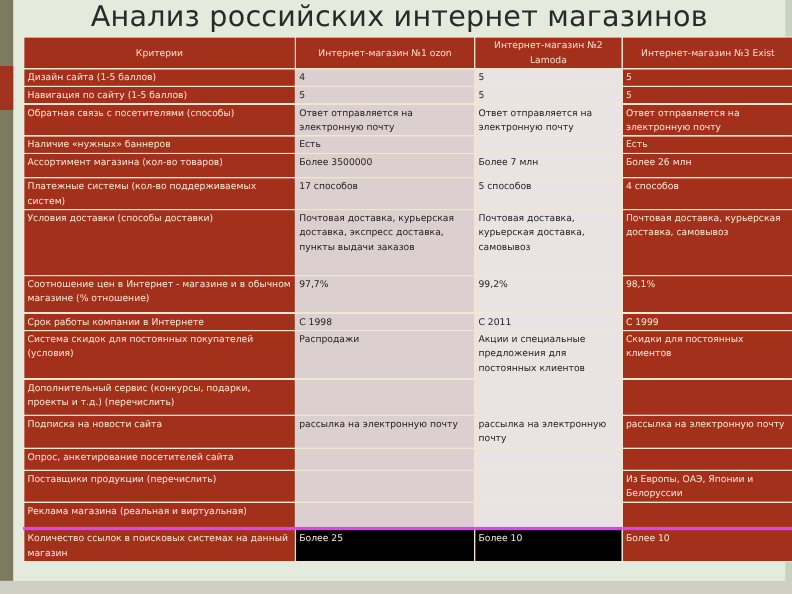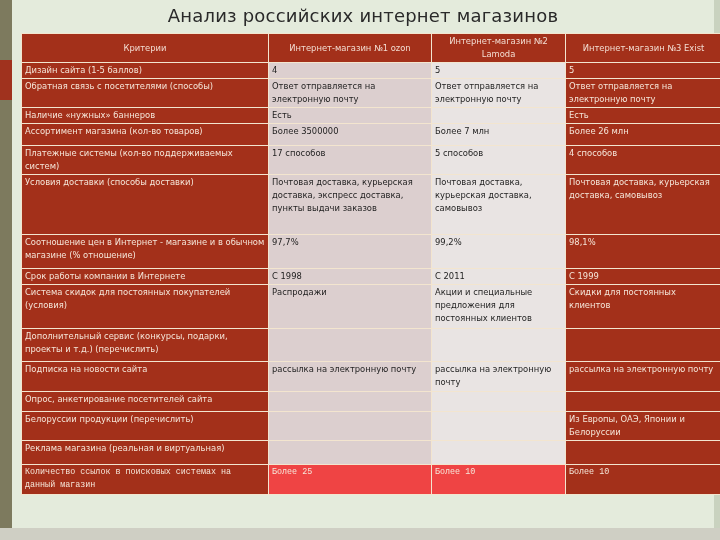--- a/index.html
+++ b/index.html
@@ -7,39 +7,39 @@
     width:720px; height:540px; overflow:hidden; position:relative;
     background:#e4ebdc;
     font-family:"DejaVu Sans", sans-serif;
   }
   .left-strip { position:absolute; left:0; top:0; width:12px; height:540px; background:#7d7a5e; }
   .left-red { position:absolute; left:0; top:60px; width:12px; height:40px; background:#a0321e; }
   .right-strip { position:absolute; right:0; top:0; width:6px; height:540px; background:#c9d2bf; }
   .bottom-strip { position:absolute; left:0; bottom:0; width:720px; height:12px; background:#cfcfc4; }
   .title {
     position:absolute; left:12px; right:6px; top:0; height:32px;
-    text-align:center; font-size:18px; line-height:32px; color:#2a2a2a;
+    text-align:center; font-size:26px; line-height:32px; color:#2a2a2a;
     font-family:"DejaVu Sans", sans-serif; font-weight:normal; letter-spacing:0.2px;
   }
   table.grid {
     position:absolute; left:21px; top:33px; width:700px;
     border-collapse:collapse; table-layout:fixed;
     font-size:8.4px; line-height:13px;
   }
   table.grid td, table.grid th {
     border:1px solid #f3e5cf;
     padding:1px 3px; vertical-align:top; overflow:hidden;
   }
   th { background:#a3301a; color:#f3ddd2; font-weight:normal; text-align:center; vertical-align:middle !important; }
   td.crit { background:#a3301a; color:#f5e6d9; }
   td.c1 { background:#dccfcf; color:#1e1e1e; }
   td.c2 { background:#e9e4e3; color:#1e1e1e; }
   td.c3 { background:#a3301a; color:#f5e6d9; }
-  tr.last td.c1, tr.last td.c2 { background:#ef4444; color:#f5e6d9; }
-  tr.last td { border-top:1px solid #d946ef;font-family:Liberation Mono, monospace; }
+  tr.last td.c1, tr.last td.c2 { background:#000000; color:#f5e6d9; }
+  tr.last td { border-top:3px solid #d946ef; }
 </style>
 </head>
 <body>
 
 <div class="left-strip"></div>
 <div class="left-red"></div>
 <div class="right-strip"></div>
 <div class="bottom-strip"></div>
 
 <div class="title">Анализ российских интернет магазинов</div>
@@ -54,20 +54,26 @@
   <tbody>
       <tr style="height:25px">
     <th>Критерии</th>
     <th>Интернет-магазин №1 ozon</th>
     <th>Интернет-магазин №2 Lamoda</th>
     <th>Интернет-магазин №3 Exist</th>
   </tr>
   <tr style="height:15px">
     <td class="crit">Дизайн сайта (1-5 баллов)</td>
     <td class="c1">4</td>
+    <td class="c2">5</td>
+    <td class="c3">5</td>
+  </tr>
+  <tr style="height:15px">
+    <td class="crit">Навигация по сайту (1-5 баллов)</td>
+    <td class="c1">5</td>
     <td class="c2">5</td>
     <td class="c3">5</td>
   </tr>
   <tr style="height:29px">
     <td class="crit">Обратная связь с посетителями (способы)</td>
     <td class="c1">Ответ отправляется на электронную почту</td>
     <td class="c2">Ответ отправляется на электронную почту</td>
     <td class="c3">Ответ отправляется на электронную почту</td>
   </tr>
   <tr style="height:15px">
@@ -124,21 +130,21 @@
     <td class="c2">рассылка на электронную почту</td>
     <td class="c3">рассылка на электронную почту</td>
   </tr>
   <tr style="height:20px">
     <td class="crit">Опрос, анкетирование посетителей сайта</td>
     <td class="c1"></td>
     <td class="c2"></td>
     <td class="c3"></td>
   </tr>
   <tr style="height:28px">
-    <td class="crit">Белоруссии продукции (перечислить)</td>
+    <td class="crit">Поставщики продукции (перечислить)</td>
     <td class="c1"></td>
     <td class="c2"></td>
     <td class="c3">Из Европы, ОАЭ, Японии и Белоруссии</td>
   </tr>
   <tr style="height:24px">
     <td class="crit">Реклама магазина (реальная и виртуальная)</td>
     <td class="c1"></td>
     <td class="c2"></td>
     <td class="c3"></td>
   </tr>

